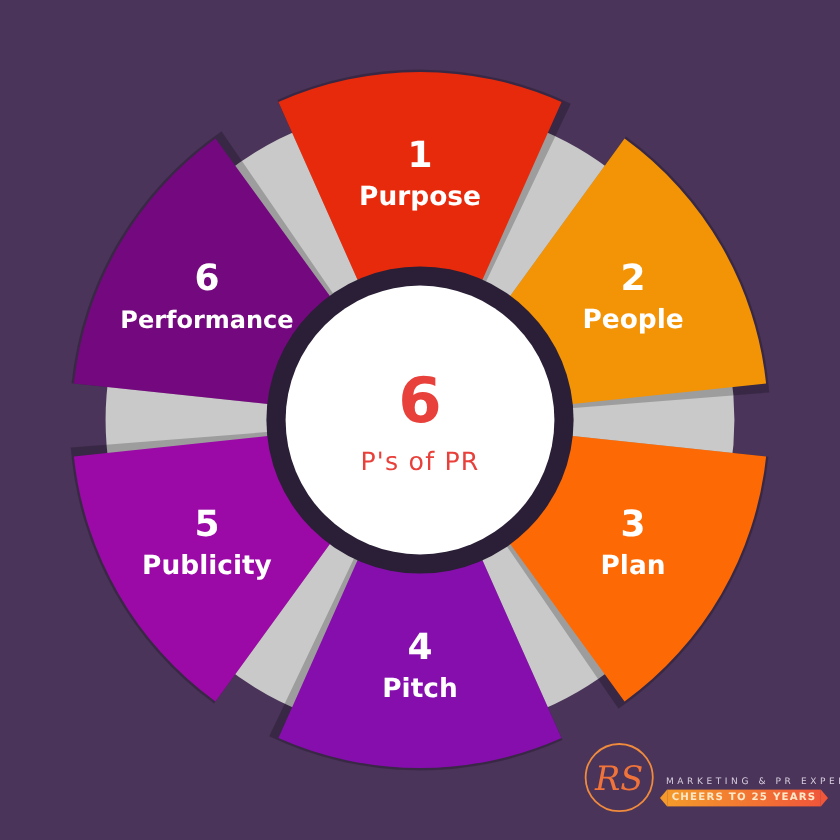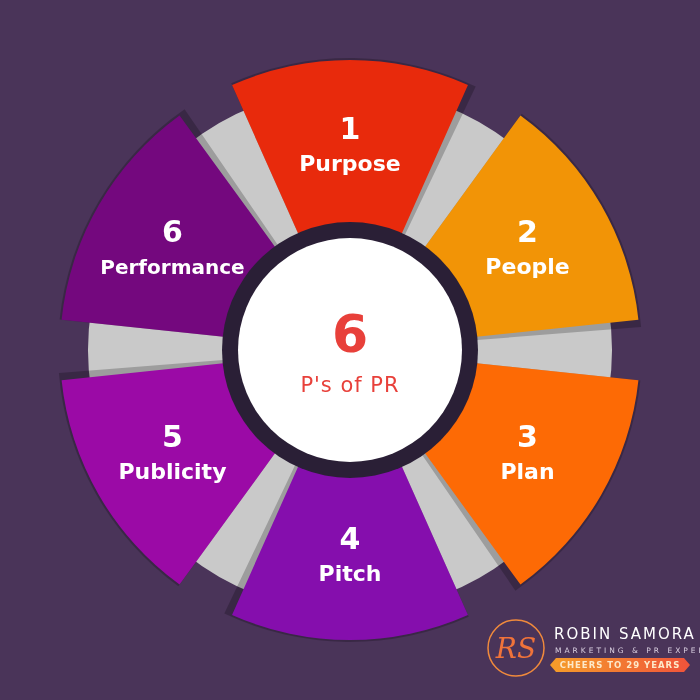--- a/index.html
+++ b/index.html
@@ -82,16 +82,15 @@
   <circle cx="350" cy="350" r="112" fill="#ffffff"></circle>
   <text class="center-num" x="350" y="352" text-anchor="middle" font-size="52" fill="#e8403a">6</text>
   <text class="center-label" x="350" y="392" text-anchor="middle" font-size="21" fill="#e8403a">P's of PR</text>
 </svg>
 
 <div class="logo">
   <svg class="logo-mark" viewBox="0 0 64 64">
     <circle cx="32" cy="32" r="28" fill="none" stroke="#f08a3c" stroke-width="1.5"></circle>
     <text x="32" y="42" text-anchor="middle" font-size="28" font-family="DejaVu Serif, serif" fill="#f0733a" font-style="italic">RS</text>
   </svg>
-  <div class="logo-name">ROBIN SAMORA</div>
   <div class="logo-sub">MARKETING &amp; PR EXPERT</div>
-  <div class="logo-banner">CHEERS TO 29 YEARS</div>
+  <div class="logo-banner">CHEERS TO 25 YEARS</div>
 </div>
 
 </body></html>

